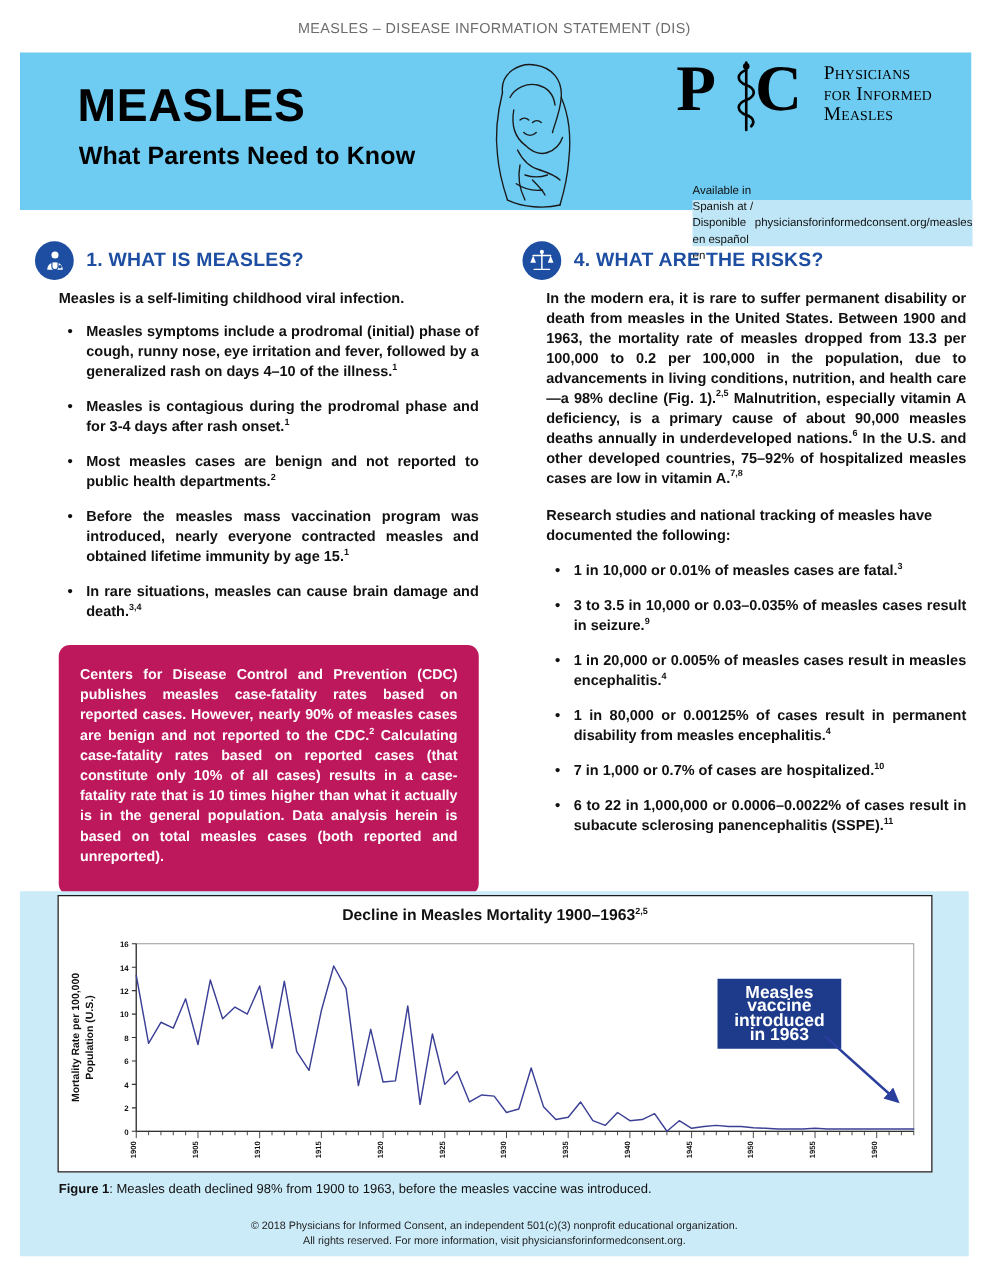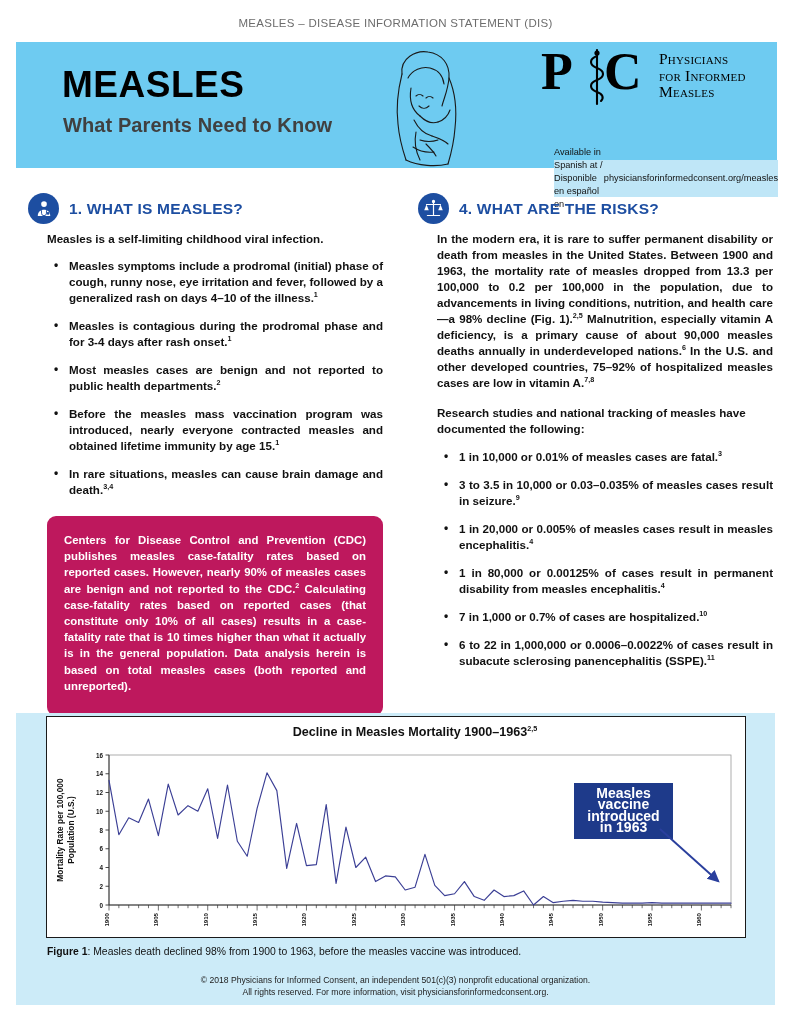--- a/index.html
+++ b/index.html
@@ -21,21 +21,21 @@
     position:absolute;left:16px;top:42px;width:761px;height:126px;
     background:#6ecbf1;
   }
   .banner-title{
     position:absolute;left:46px;top:22px;
     font-size:37px;font-weight:700;letter-spacing:.5px;color:#000;
     font-family:"Liberation Sans", sans-serif;
   }
   .banner-sub{
     position:absolute;left:47px;top:72px;
-    font-size:20px;font-weight:700;color:#404040;letter-spacing:.1px;
+    font-size:20px;font-weight:700;color:#000000;letter-spacing:.1px;
   }
   .mother-art{position:absolute;left:340px;top:6px;}
   .logo-wrap{position:absolute;left:525px;top:8px;width:230px;height:60px;}
   .logo-p{
     position:absolute;left:0;top:-4px;font-family:"Liberation Serif", serif;
     font-size:52px;font-weight:700;color:#000;line-height:1;
   }
   .logo-c{
     position:absolute;left:63px;top:-4px;font-family:"Liberation Serif", serif;
     font-size:52px;font-weight:700;color:#000;line-height:1;
@@ -99,21 +99,21 @@
   .figure-panel{
     position:absolute;left:16px;top:713px;width:759px;height:292px;
     background:#ccebf8;
   }
   .chart-box{
     position:absolute;left:30px;top:3px;width:700px;height:222px;
     background:#fff;border:1.4px solid #1a1a1a;box-sizing:border-box;
   }
   .chart-title{
     position:absolute;left:0;top:8px;width:100%;text-align:center;
-    font-size:12.6px;font-weight:700;color:#111;padding-left:19px;
+    font-size:12.6px;font-weight:700;color:#111;
   }
   .fig-caption{
     position:absolute;left:31px;top:233px;font-size:10.4px;color:#111;
   }
   .fig-caption b{font-weight:700;}
   .footer{
     position:absolute;left:0;top:262px;width:759px;text-align:center;
     font-size:8.6px;color:#222;line-height:11.5px;
   }
   .footer div{white-space:nowrap;}

